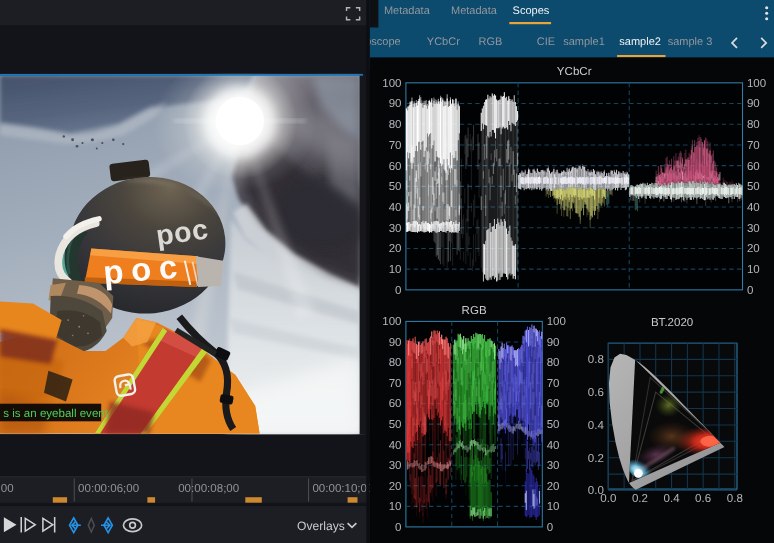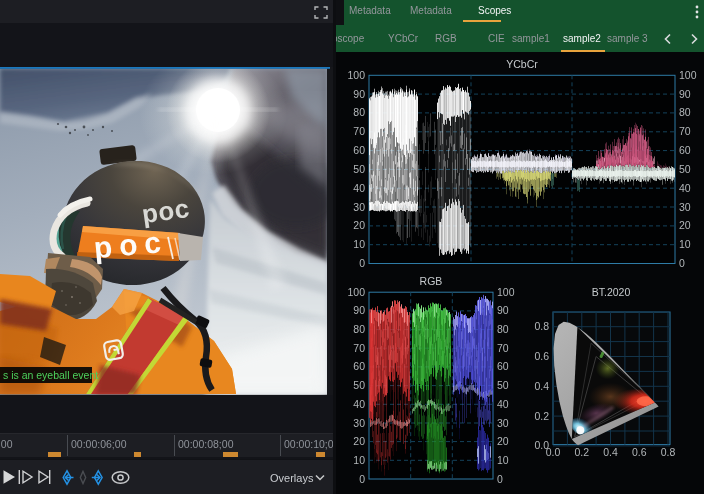--- a/index.html
+++ b/index.html
@@ -1,21 +1,21 @@
 <!DOCTYPE html>
 <html><head><meta charset="utf-8"><style>
 html,body{margin:0;padding:0;background:#0b0c0e;}
 #root{position:relative;width:704px;height:494px;overflow:hidden;background:#131419;font-family:"Liberation Sans",sans-serif;}
 .abs{position:absolute;}
 #topbar{position:absolute;left:0;top:0;width:336px;height:23px;background:#1d1e23;}
 #rightbg{position:absolute;left:336px;top:0;width:368px;height:494px;background:#050608;}
 #divider{position:absolute;left:333px;top:0;width:3px;height:494px;background:#0d0e11;}
 #ctrlbg{position:absolute;left:0;top:459px;width:336px;height:35px;background:#1d1e23;border-top:1px solid #111216;}
 .t1{position:absolute;top:5px;font-size:10px;color:#94979c;}
-.t1.act{color:#f3f4f5;margin-left:12px;}
+.t1.act{color:#f3f4f5;}
 .t2{position:absolute;top:33px;font-size:10px;color:#94979c;}
 .t2.act2{color:#f3f4f5;font-weight:normal;}
 .tick{position:absolute;top:1px;width:1px;height:21px;background:#484b51;}
 .rlab{position:absolute;top:4px;font-size:10.5px;color:#8f939a;white-space:nowrap;}
 .omk{position:absolute;top:18px;height:5px;background:#cd8830;}
 .ov{font-size:11px;fill:#c9ccd0;font-family:"Liberation Sans",sans-serif;}
 .lb{font-size:10.5px;fill:#b3b7ba;font-family:"Liberation Sans",sans-serif;}
 .tt{font-size:10.5px;fill:#c7cbce;font-family:"Liberation Sans",sans-serif;}
 .gl{stroke:#14435c;stroke-width:1;stroke-dasharray:4 3;}
 .btg{stroke:#13344a;stroke-width:1;}
@@ -194,21 +194,21 @@
 </g>
 <rect x="327" y="0" width="9" height="328" fill="#16171b"></rect>
 <rect x="0" y="0" width="330" height="1.8" fill="#1b78bd"></rect>
 </svg>
 <div class="abs" style="left:0;top:433px;width:336px;height:23px;background:#1d1e23;border-top:1px solid #26272c">
 <div class="tick" style="left:67px"></div>
 <div class="tick" style="left:174px"></div>
 <div class="tick" style="left:280px"></div>
 <div class="rlab" style="left:-43px">00:00:04;00</div>
 <div class="rlab" style="left:71px">00:00:06;00</div>
-<div class="rlab" style="left:178px">00:00:08;00</div>
+<div class="rlab" style="left:162px">00:00:08;00</div>
 <div class="rlab" style="left:284px">00:00:10;00</div>
 <div class="omk" style="left:48px;width:13px"></div>
 <div class="omk" style="left:134px;width:7px"></div>
 <div class="omk" style="left:223px;width:15px"></div>
 <div class="omk" style="left:316px;width:9px"></div>
 </div>
 <div id="ctrlbg"></div>
 <svg class="abs" style="left:0;top:460px" width="336" height="34" viewBox="0 0 336 34">
 <g fill="#d6d7d8">
 <path d="M3.5 10.2 L3.5 23.8 L15 17Z"></path>
@@ -230,21 +230,21 @@
 <line x1="91.8" y1="17.5" x2="99.9" y2="17.5"></line>
 <path d="M96.8 14.5 L99.9 17.5 L96.8 20.5"></path>
 </g>
 <g stroke="#c7c9cb" stroke-width="1.5" fill="none">
 <ellipse cx="120.5" cy="17.5" rx="8.3" ry="5.8"></ellipse>
 <circle cx="120.5" cy="17.5" r="2.6"></circle>
 </g>
 <text x="270" y="21.5" class="ov">Overlays</text>
 <path d="M316 15.5 L320 19.5 L324 15.5" stroke="#c7c9cb" stroke-width="1.5" fill="none"></path>
 </svg>
-<div class="abs" style="left:336px;top:0;width:368px;height:64px;background:#14532d;overflow:hidden">
+<div class="abs" style="left:336px;top:0;width:368px;height:64px;background:#0c4a6e;overflow:hidden">
 <div class="abs" style="left:0;top:0;width:8px;height:25px;background:#0f1013"></div>
 <div class="t1" style="left:13px">Metadata</div>
 <div class="t1" style="left:74px">Metadata</div>
 <div class="t1 act" style="left:130px">Scopes</div>
 <div class="abs" style="left:127px;top:19.5px;width:38px;height:2px;background:#e8a33d"></div>
 <svg class="abs" style="left:358px;top:4px" width="6" height="16" viewBox="0 0 6 16">
         <g fill="#e3e4e6">
           <circle cx="3" cy="3" r="1.4"></circle>
           <circle cx="3" cy="8" r="1.4"></circle>
           <circle cx="3" cy="13" r="1.4"></circle>

